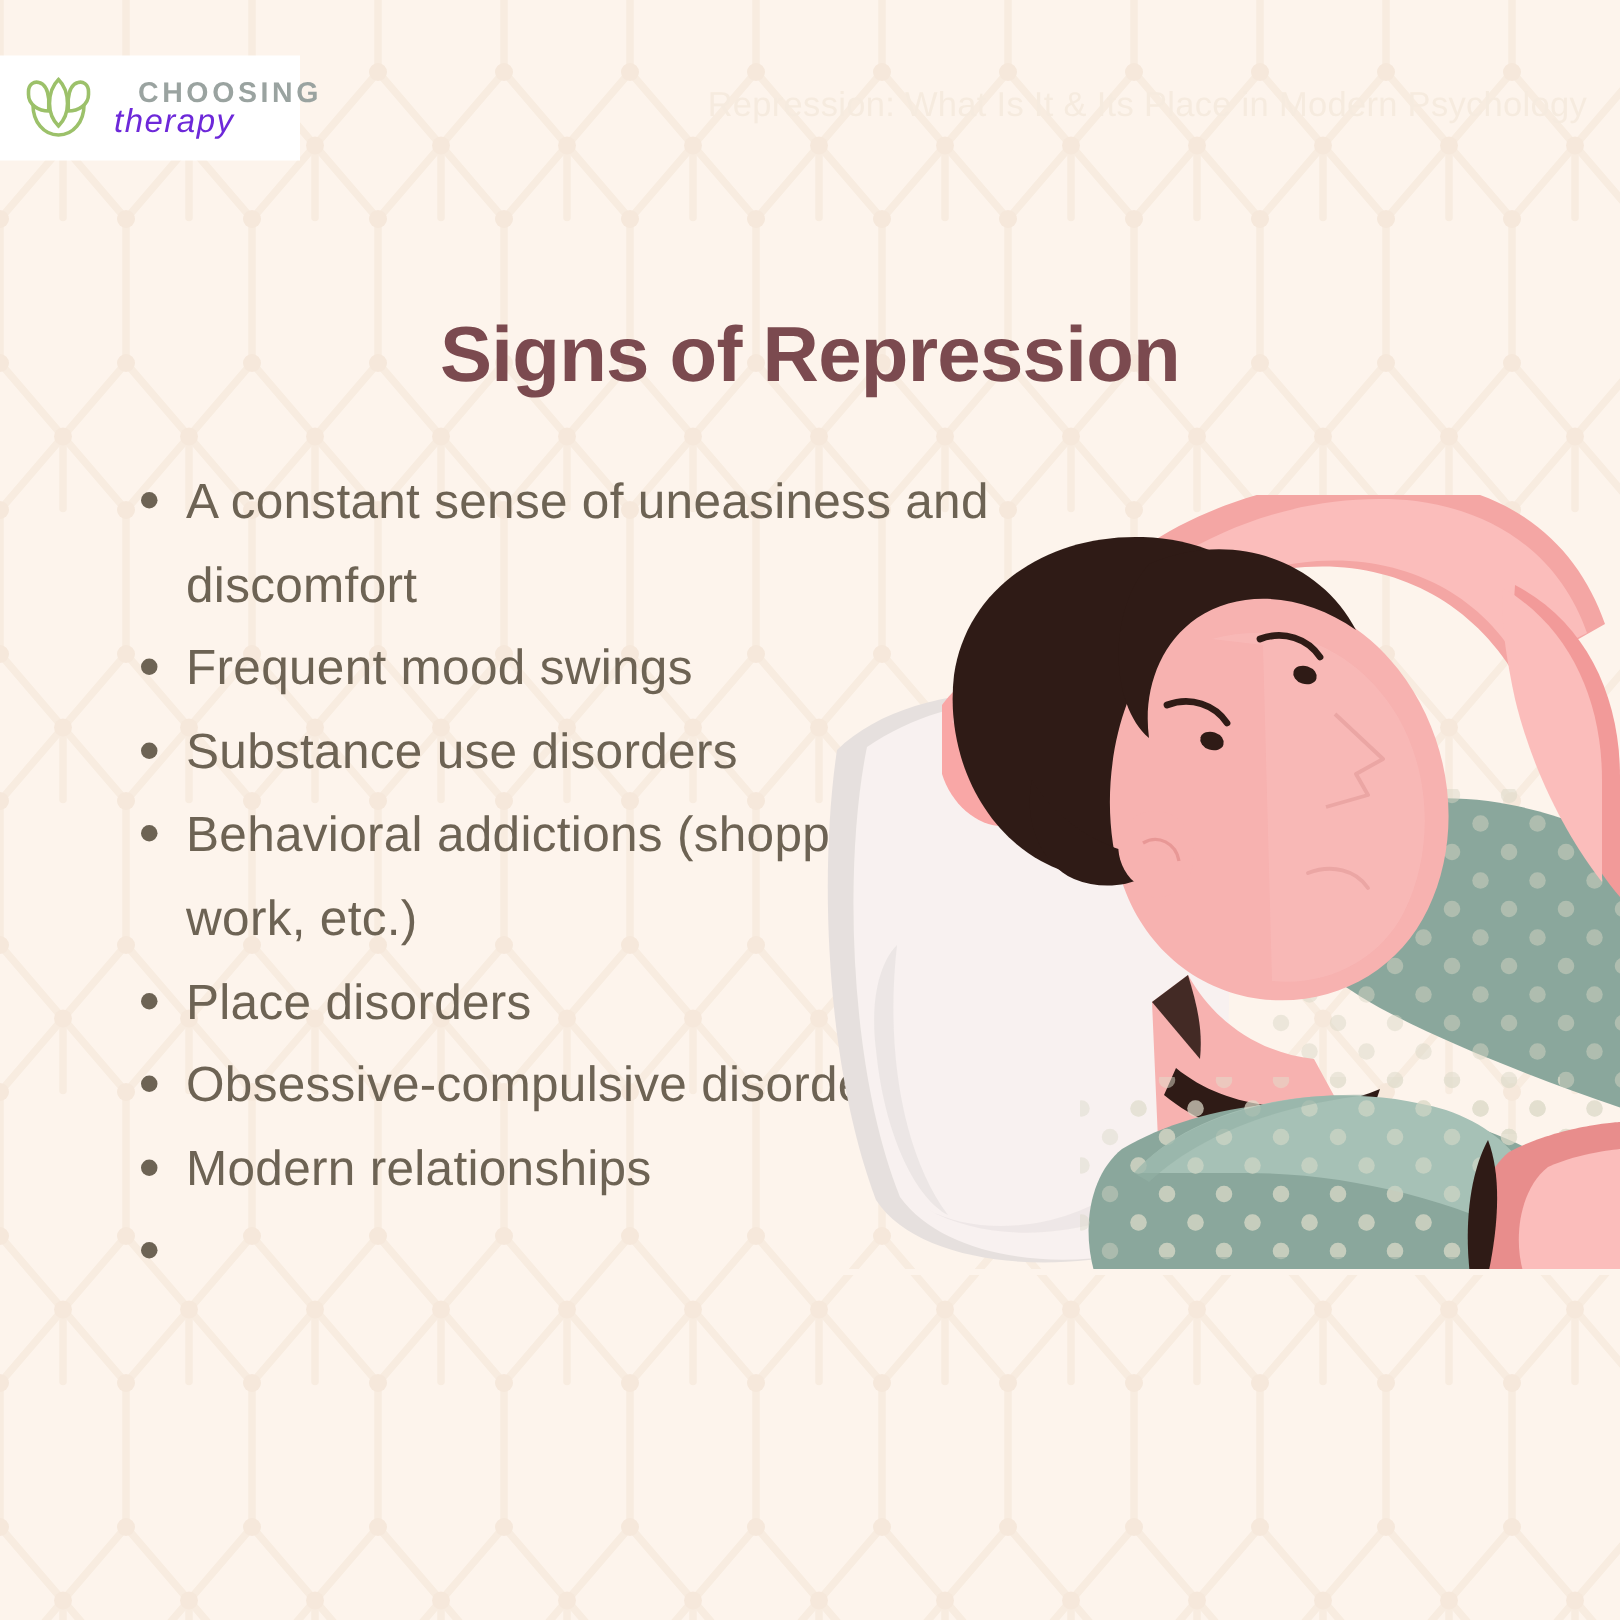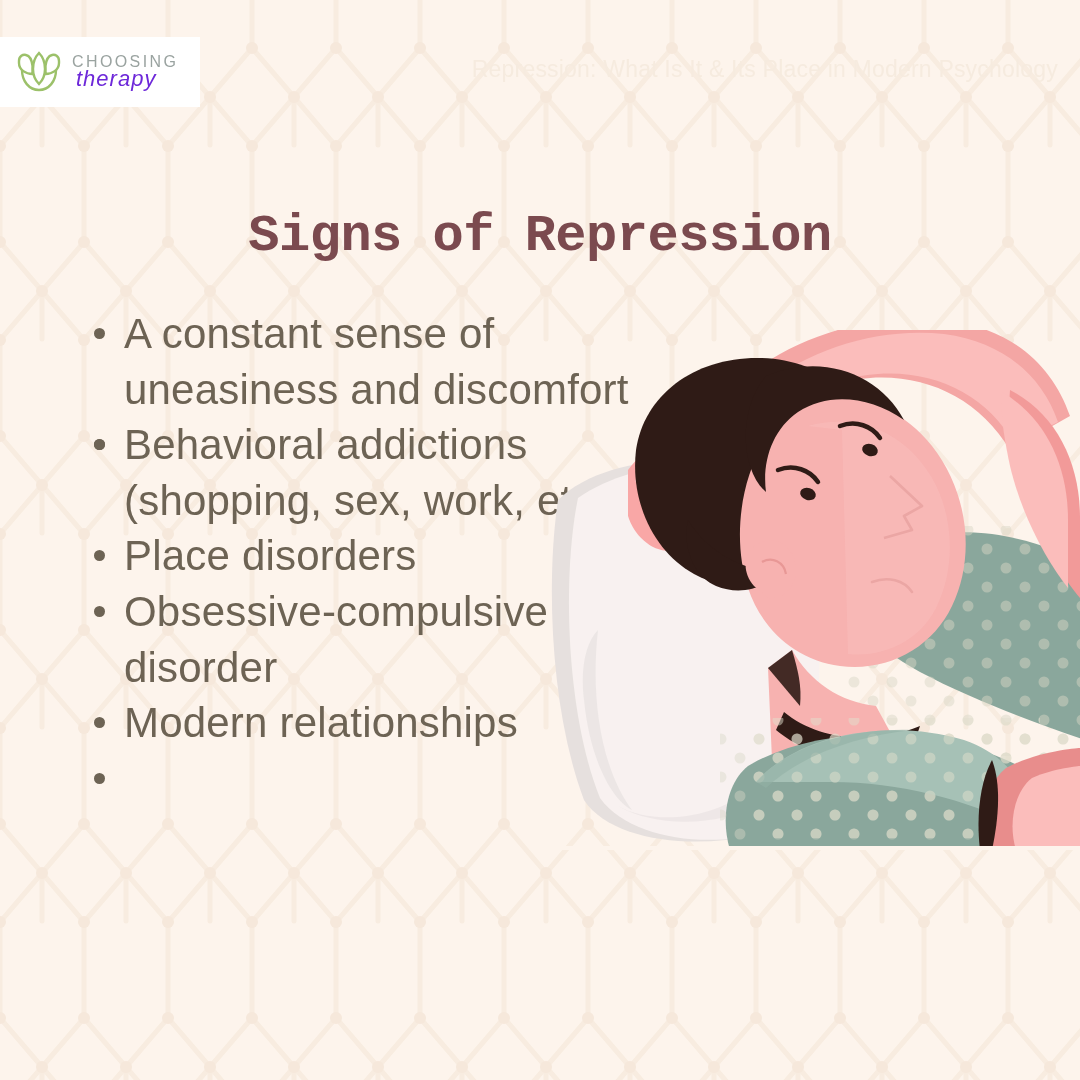--- a/index.html
+++ b/index.html
@@ -22,55 +22,55 @@
   #logo-box{
     position:absolute;left:0;top:37px;width:200px;height:70px;
     background:#ffffff;
     display:flex;align-items:center;
   }
   #logo-mark{margin-left:16px;flex:0 0 auto;}
   #logo-words{margin-left:10px;line-height:1;}
   .logo-choosing{
     display:block;
     font-family:"Liberation Sans", sans-serif;
-    font-size:16px;letter-spacing:2.4px;color:#9aa3a0;font-weight:400;
+    font-size:19px;letter-spacing:2.4px;color:#9aa3a0;font-weight:700;margin-left:20px;
   }
   .logo-therapy{
     display:block;margin-top:-2px;margin-left:4px;
     font-family:Liberation Sans, sans-serif;
     font-style:italic;font-size:22px;color:#6d28d9;letter-spacing:1px;
   }
   
   #header-strap{
     position:absolute;right:22px;top:56px;
     font-size:23px;letter-spacing:.2px;
     color:#f6ebdf;
     white-space:nowrap;
     font-family:"Liberation Sans", sans-serif;
   }
   
   #title{
     position:absolute;left:0;right:0;top:172px;
     text-align:center;
-    font-family:Liberation Mono, monospace;
+    font-family:Liberation Sans, sans-serif;
     font-weight:700;
     font-size:52px;
     letter-spacing:-0.5px;
     color:#7b4a4f;
   }
   
   #signs-list{
     position:absolute;left:88px;top:306px;width:600px;
     margin:0;padding:0;list-style:none;
     color:#6d6354;
   }
   #signs-list li{
     position:relative;
     padding-left:36px;
-    font-size:42px;
+    font-size:33px;
     line-height:55.6px;
     letter-spacing:.2px;
     font-family:"Liberation Sans", sans-serif;
     font-weight:400;
   }
   #signs-list li .dot{
     position:absolute;left:6px;top:22px;
     width:11px;height:11px;border-radius:50%;
     background:#6d6354;
   }
@@ -137,21 +137,22 @@
       <span class="logo-therapy">therapy</span>
     </div>
   </div>
 
   <div id="header-strap">Repression: What Is It &amp; Its Place in Modern Psychology</div>
 
   <h1 id="title">Signs of Repression</h1>
 
   <ul id="signs-list">
       <li><span class="dot"></span><span>A constant sense of uneasiness and discomfort</span></li>
-      <li><span class="dot"></span></li>
+      <li><span class="dot"></span><span>Frequent mood swings</span></li>
+      <li><span class="dot"></span><span>Substance use disorders</span></li>
       <li><span class="dot"></span><span>Behavioral addictions (shopping, sex, work, etc.)</span></li>
       <li><span class="dot"></span><span>Place disorders</span></li>
       <li><span class="dot"></span><span>Obsessive-compulsive disorder</span></li>
       <li><span class="dot"></span><span>Modern relationships</span></li>
       <li><span class="dot"></span></li>
     </ul>
 
   <svg id="illustration" viewBox="0 0 540 520" width="540" height="520" aria-hidden="true">
     <defs>
       <clipPath id="frameClip">

